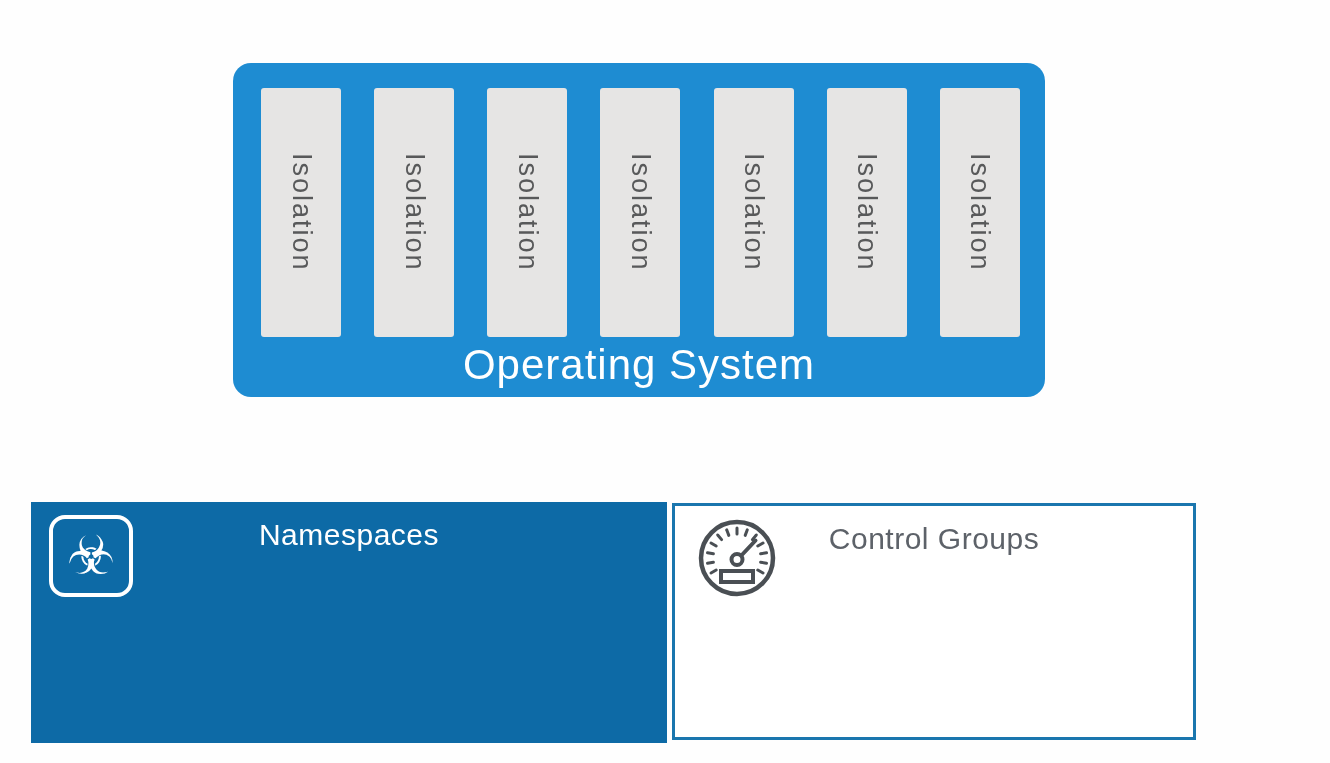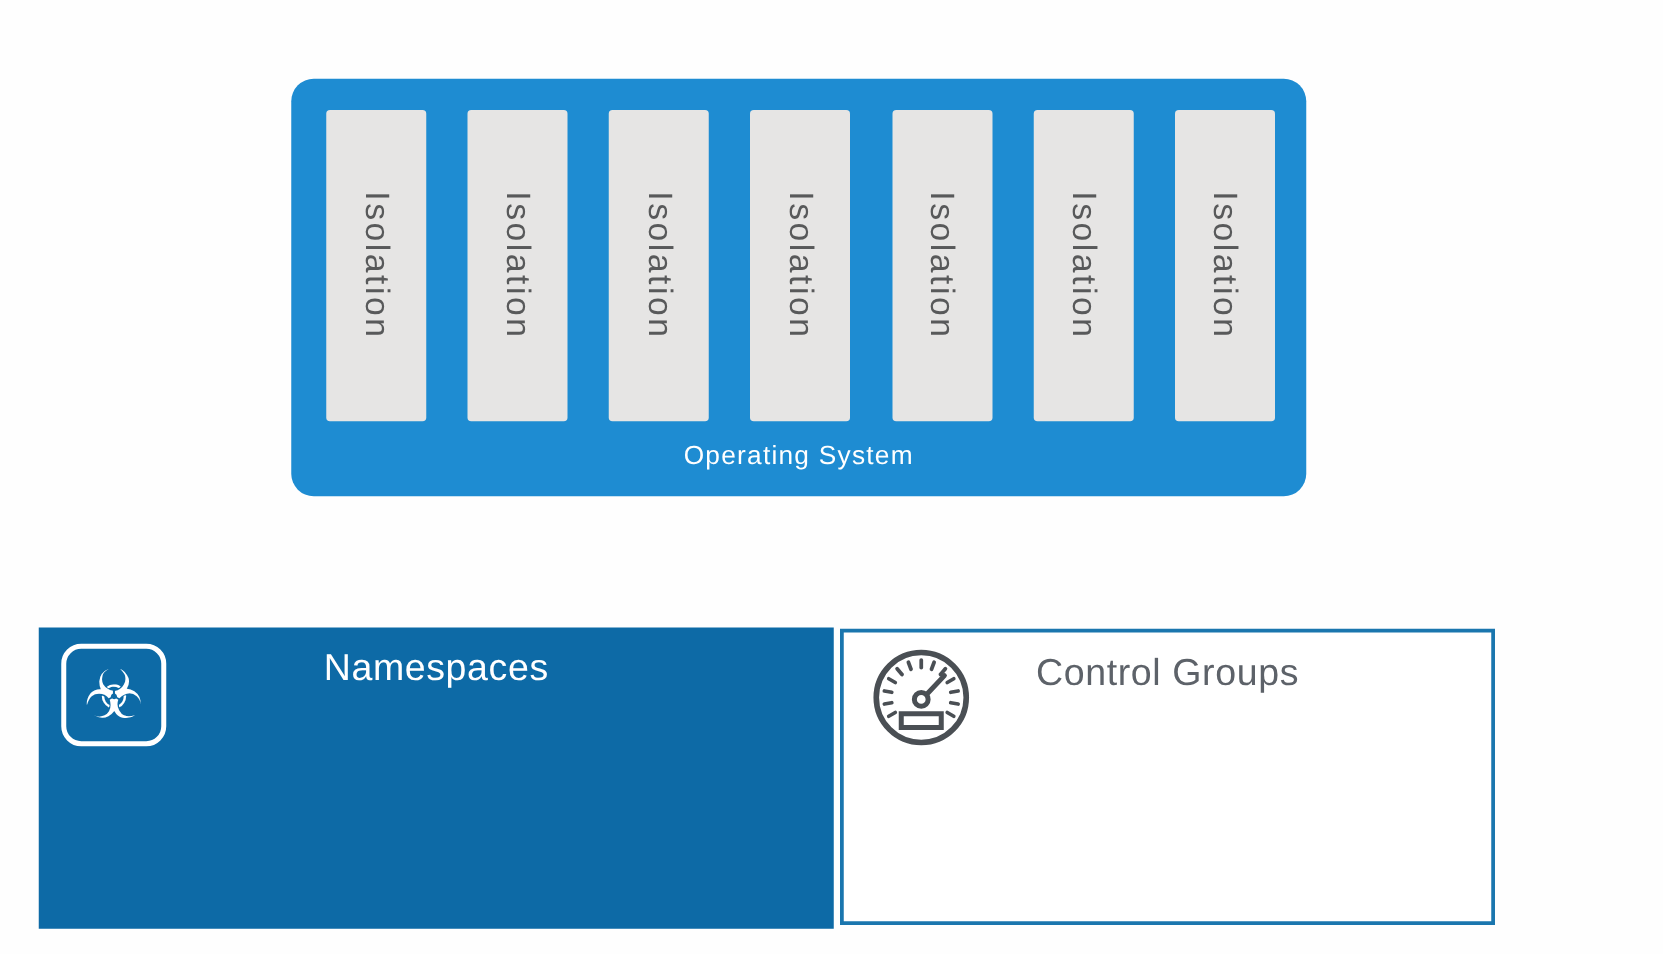--- a/index.html
+++ b/index.html
@@ -55,21 +55,21 @@
   }
   .os-label {
     position: absolute;
     left: 0;
     right: 0;
     bottom: 0;
     height: 60px;
     line-height: 56px;
     text-align: center;
     color: #ffffff;
-    font-size: 21px;
+    font-size: 42px;
     font-weight: 300;
     letter-spacing: 1px;
   }
 
   
   .card-title {
     position: absolute;
     left: 0;
     right: 0;
     top: 16px;

